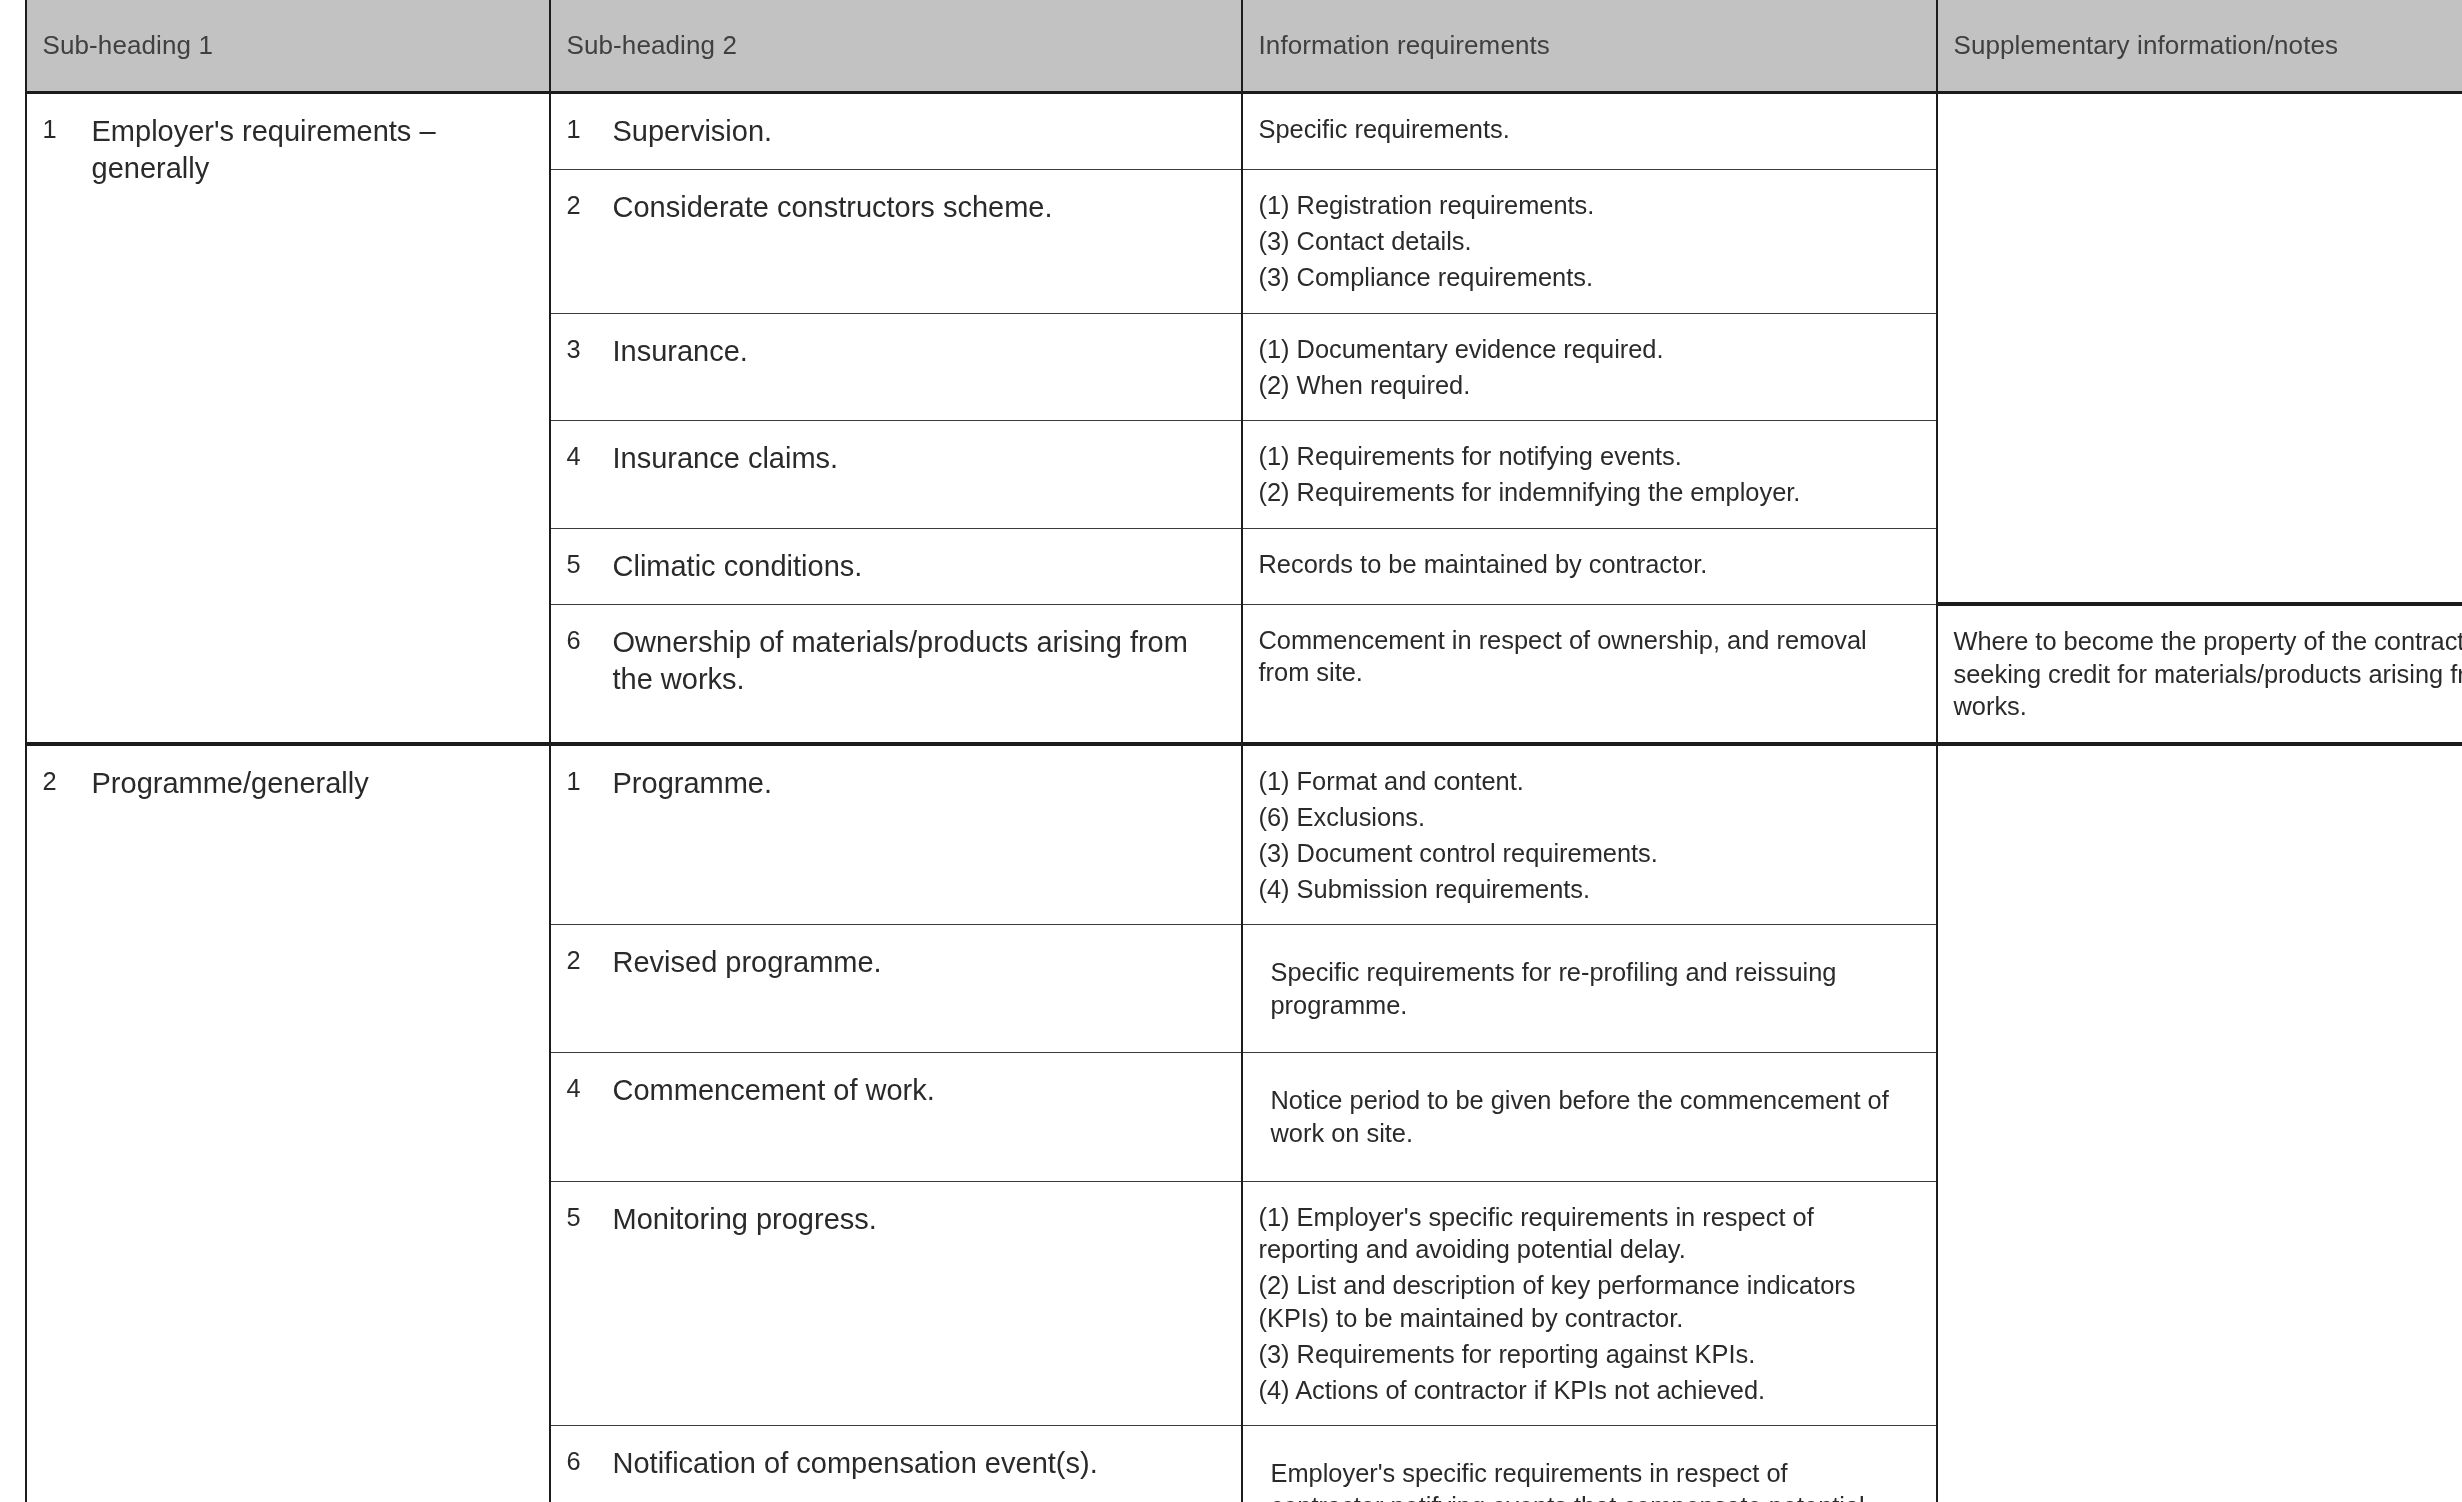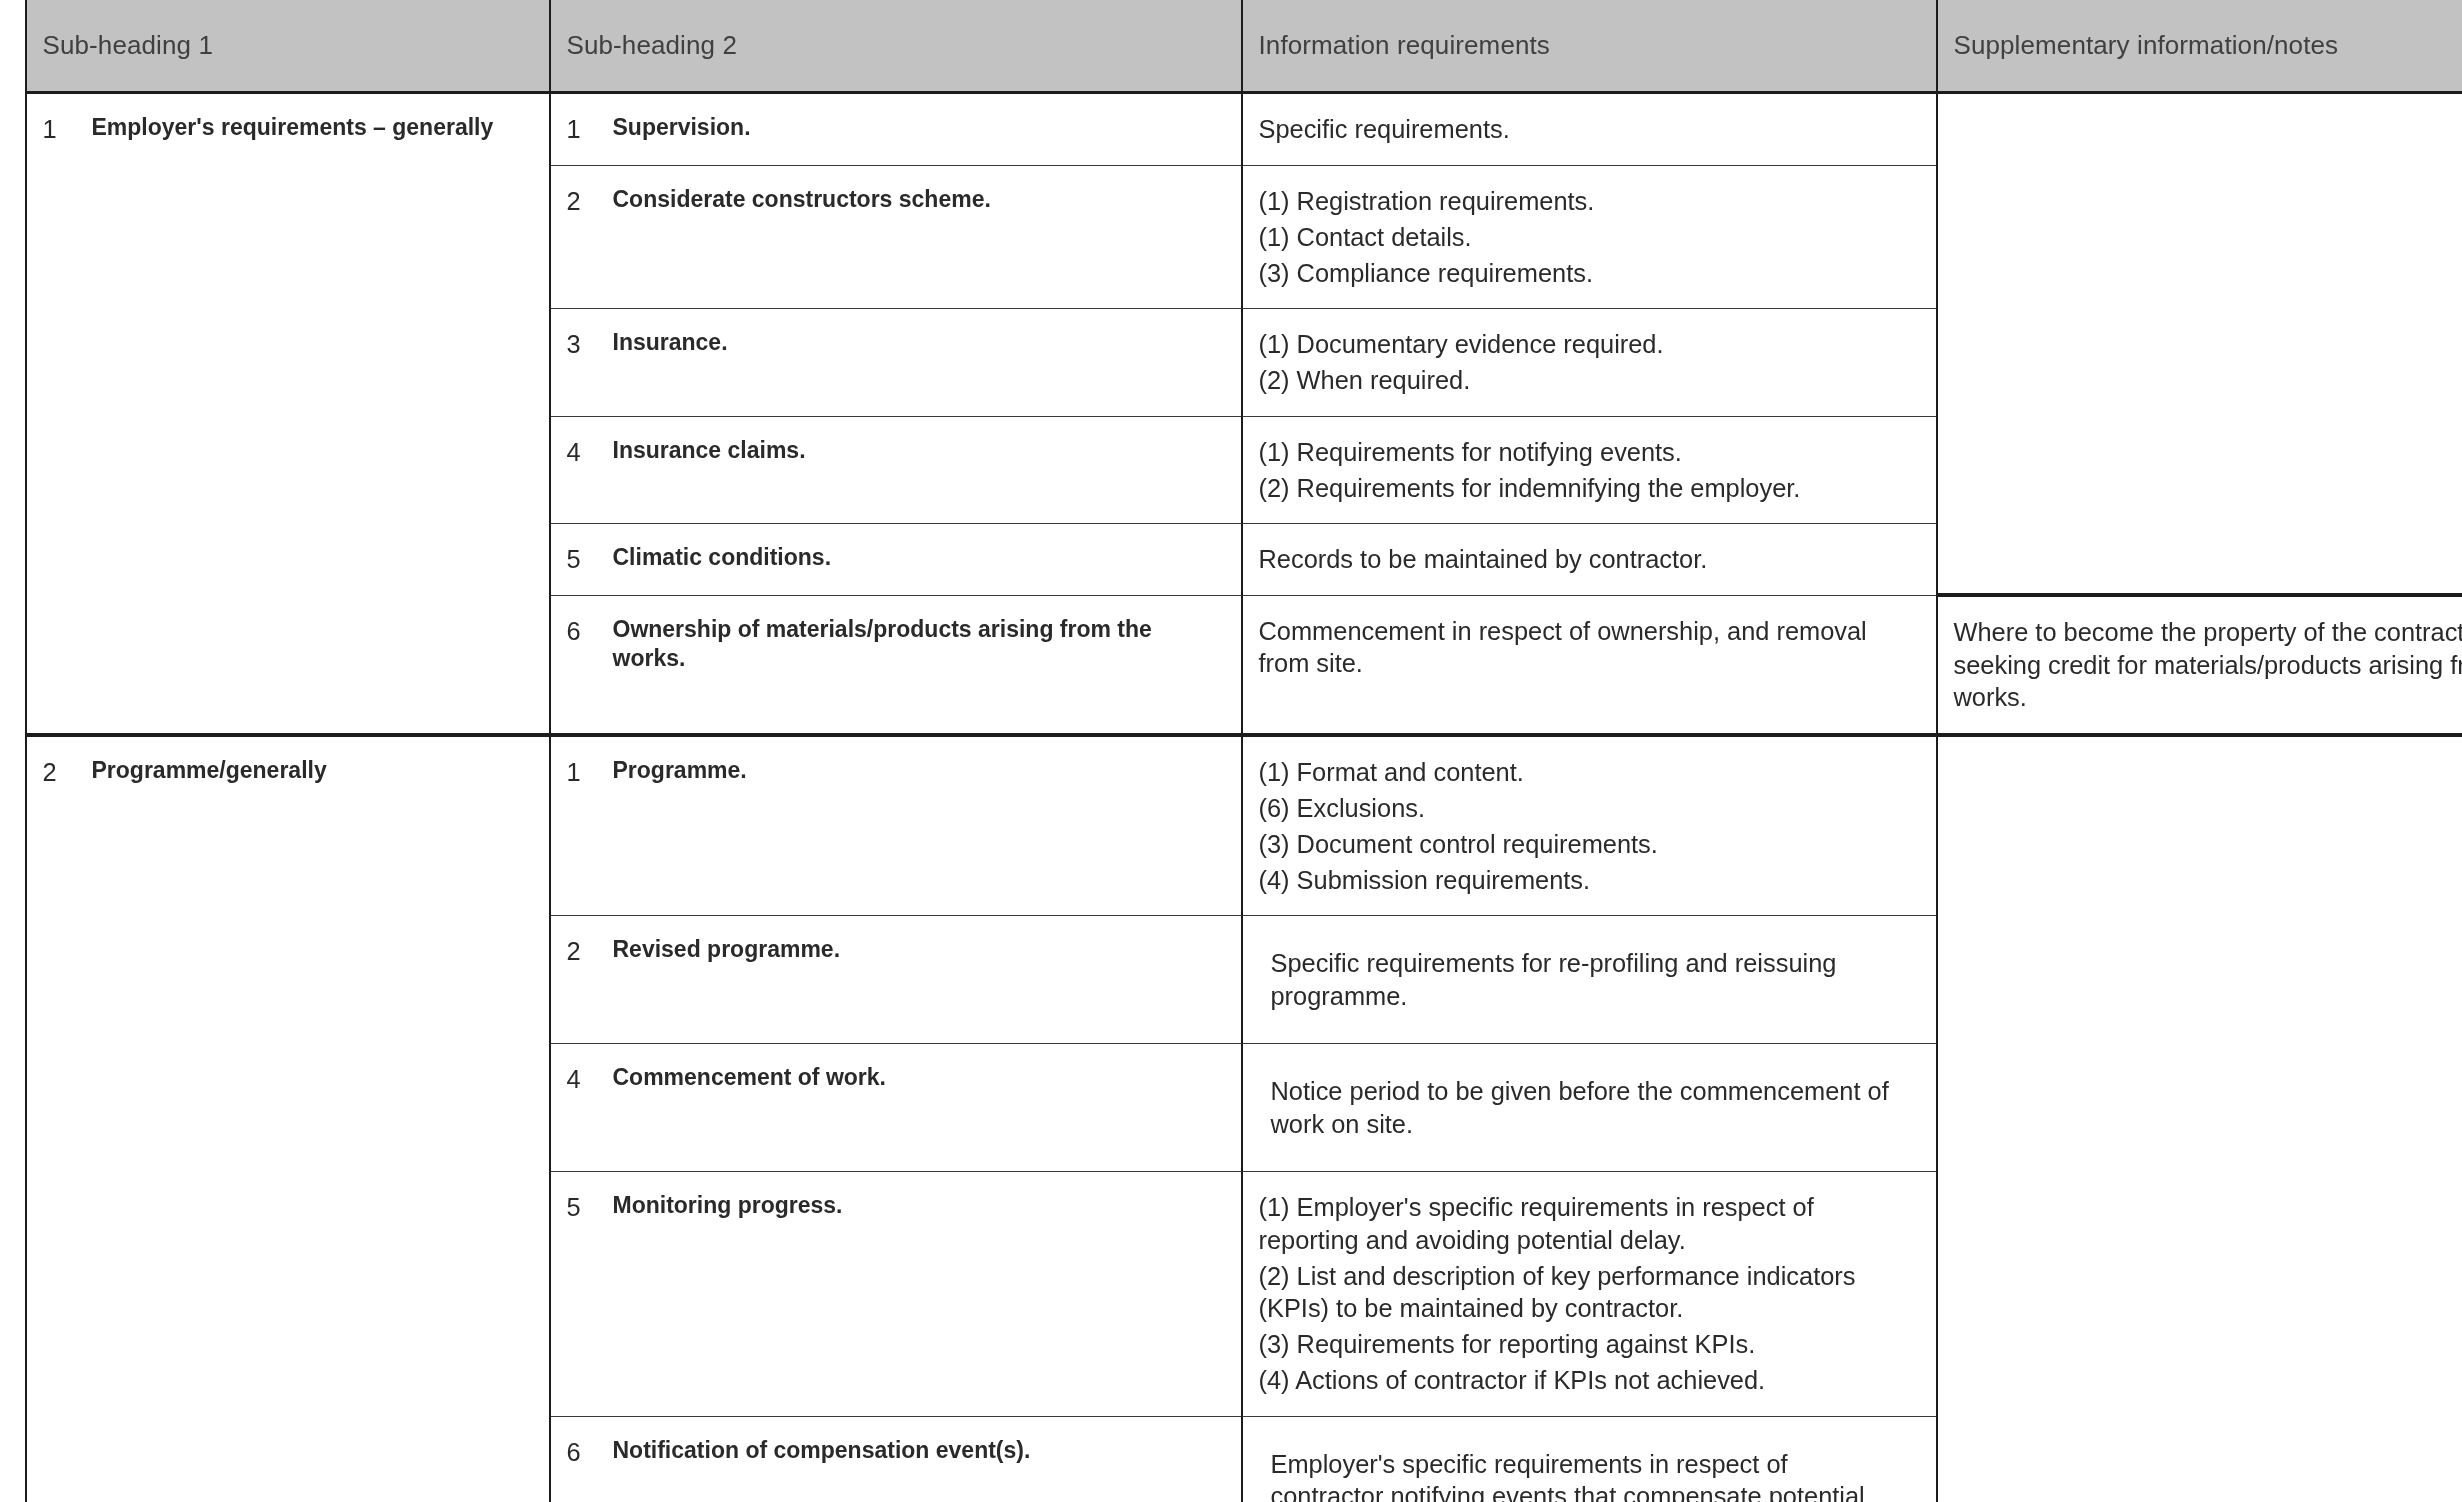--- a/index.html
+++ b/index.html
@@ -95,23 +95,22 @@
     align-items: flex-start;
   }
   .num {
     flex: 0 0 auto;
     min-width: 46px;
     font-size: 25.4px;
     line-height: 1.28;
   }
   .txt {
     flex: 1 1 auto;
-    font-size: 23px;
+    font-size: 29px;
     line-height: 1.28;
-    font-weight: bold;
   }
 
   .group-cell .numrow .num { min-width: 49px; }
 
   
   .sublist {
     margin: 0;
   }
   .sublist .item {
     margin: 0 0 3.5px 0;
@@ -175,21 +174,21 @@
       <tr>
         <td>
           <div class="numrow">
             <span class="num">2</span>
             <span class="txt">Considerate constructors scheme.</span>
           </div>
         </td>
         <td>
           <div class="sublist">
             <div class="item">(1) Registration requirements.</div>
-            <div class="item">(1) Contact details.</div>
+            <div class="item">(3) Contact details.</div>
             <div class="item">(3) Compliance requirements.</div>
           </div>
         </td>
       </tr>
 
       <tr>
         <td>
           <div class="numrow">
             <span class="num">3</span>
             <span class="txt">Insurance.</span>

